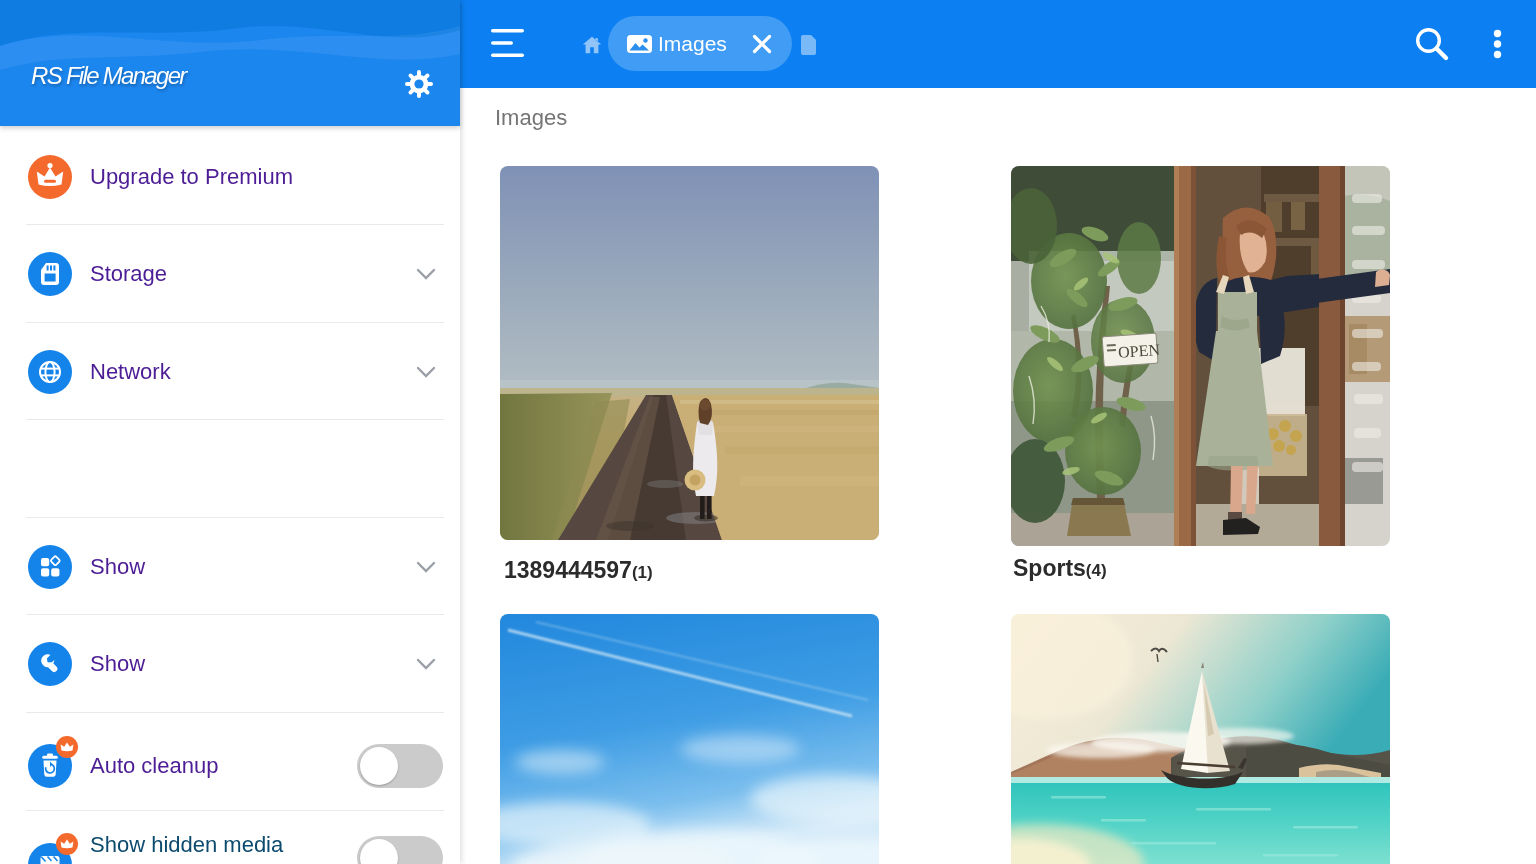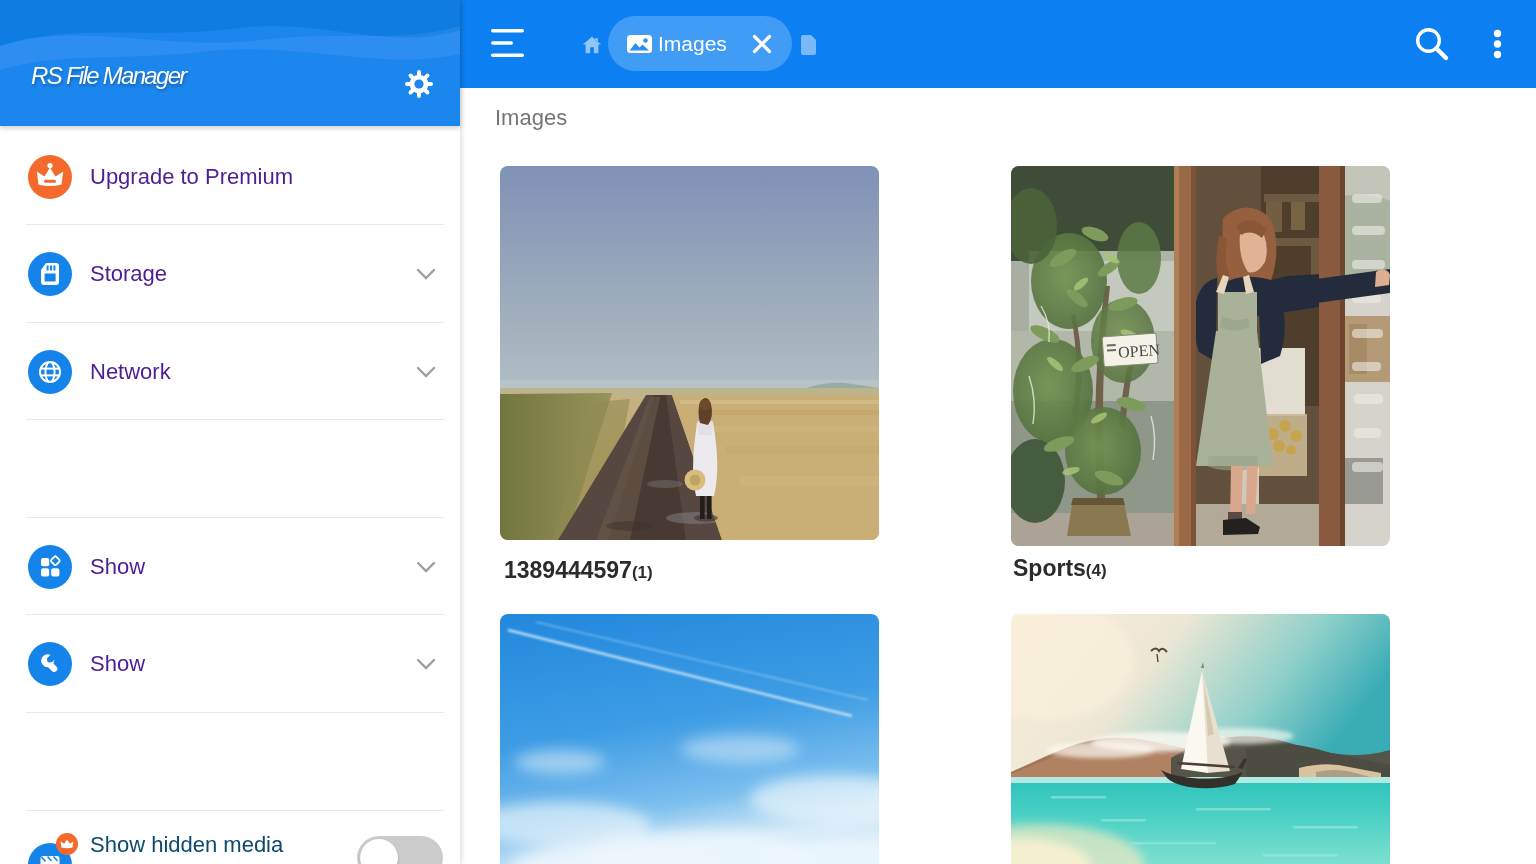--- a/index.html
+++ b/index.html
@@ -463,20 +463,40 @@
         <rect x="21" y="20" width="6.4" height="11" rx="3.2" fill="#fff" transform="rotate(-45 24 25)"></rect>
       </svg>
     </div>
     <div class="label">Show</div>
     <svg class="chev" width="22" height="20">
         <path d="M3,6 L11,14 L19,6" stroke="#9aa0a6" stroke-width="2.4" fill="none" stroke-linecap="round"></path>
       </svg>
   </div>
   <div class="divider" style="top:711.5px"></div>
 
+  <div class="row" style="top:717px">
+    <div class="circ">
+      <svg width="44" height="44" viewBox="0 0 44 44">
+        <rect x="19" y="9.6" width="6" height="3" rx="1.2" fill="#fff"></rect>
+        <rect x="14.2" y="11.8" width="15.6" height="3" rx="1.5" fill="#fff"></rect>
+        <path d="M15.5,16.5 h13 l-0.8,14 a2.5,2.5 0 0 1 -2.5,2.3 h-6.4 a2.5,2.5 0 0 1 -2.5,-2.3 z" fill="#fff"></path>
+        <path d="M22,20.2 a4.4,4.4 0 1 1 -4.2,3" stroke="#1484ea" stroke-width="1.7" fill="none"></path>
+        <path d="M22,17.5 l2.4,2.7 -2.4,2.7 z" fill="#1484ea"></path>
+      </svg>
+      <div class="badge">
+        <svg width="22" height="22" viewBox="0 0 22 22">
+          <path d="M5.5,14.5 L4.6,8.5 L8.2,10.8 L11,6.5 L13.8,10.8 L17.4,8.5 L16.5,14.5 Q11,16 5.5,14.5 Z" fill="#fff"></path>
+        </svg>
+      </div>
+    </div>
+    <div class="label">Auto cleanup</div>
+    <div class="toggle">
+        <div class="knob"></div>
+      </div>
+  </div>
   <div class="divider" style="top:809.5px"></div>
 
   <div style="position:absolute;left:28px;top:843px;width:44px;height:44px">
     <div class="circ" style="position:absolute;left:0;top:0">
       <svg width="44" height="44" viewBox="0 0 44 44">
         <rect x="12.5" y="13" width="19" height="17" rx="2.5" fill="#fff"></rect>
         <path d="M13.5,14 l4,4.5 M19.5,13.5 l4,4.5 M25.5,13.5 l4,4.5" stroke="#1484ea" stroke-width="1.6"></path>
         <path d="M20,21.5 l5.5,3.4 -5.5,3.4 z" fill="#1484ea"></path>
       </svg>
       <div class="badge" style="top:-10px"></div>

